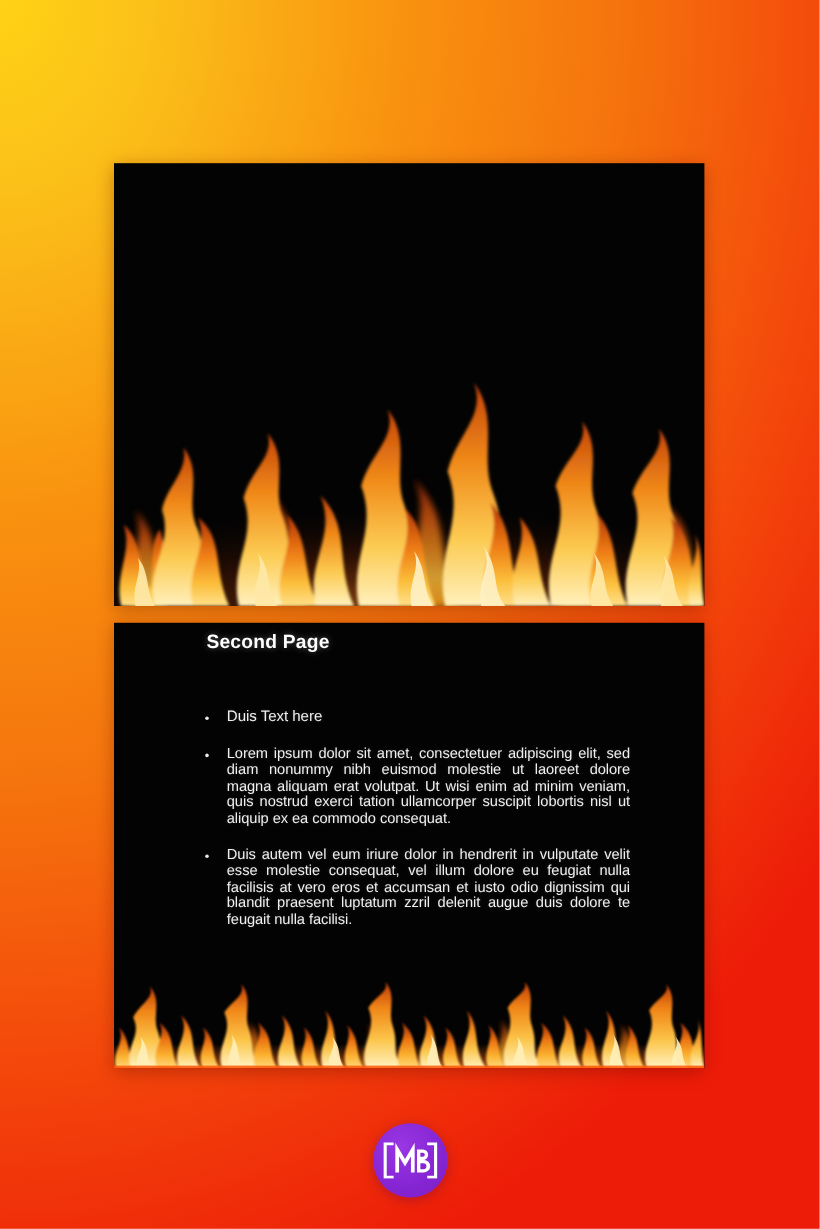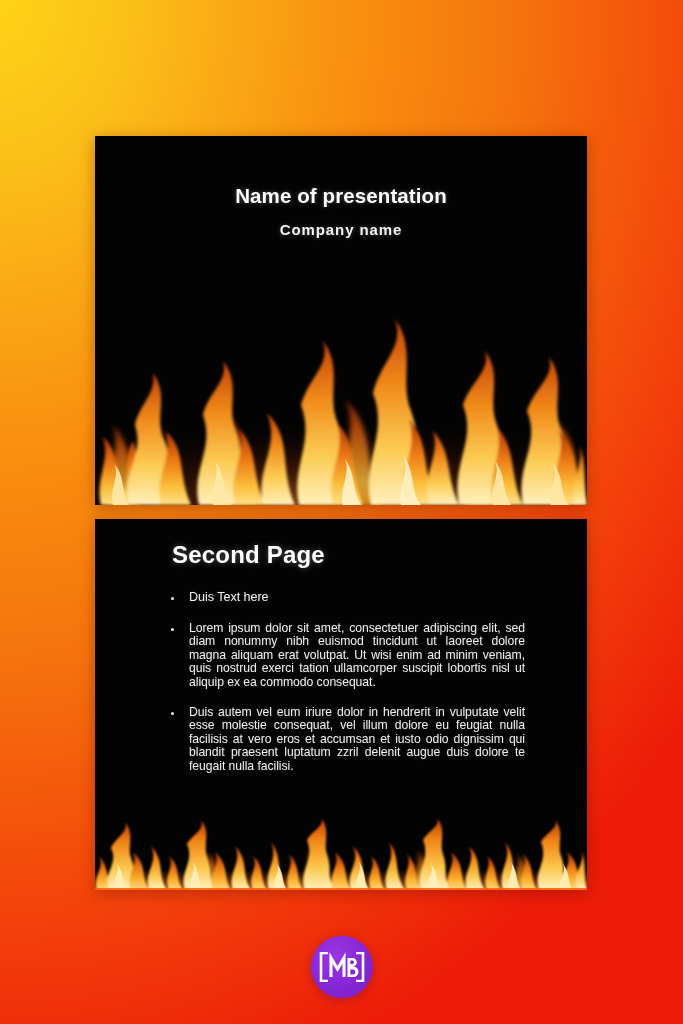--- a/index.html
+++ b/index.html
@@ -29,22 +29,22 @@
     letter-spacing:.1px; text-shadow:0 0 5px rgba(255,255,255,.30);
   }
   .pres-company {
     color:#f2f2f2; font-size:15px; font-weight:bold;
     margin-top:13px; letter-spacing:.9px;
     text-shadow:0 0 5px rgba(255,255,255,.25);
   }
 
   
   .sec-head {
-    position:absolute; top:22px; left:77px; z-index:4;
-    color:#ffffff; font-size:24px; font-weight:bold; letter-spacing:.2px;
+    position:absolute; top:8px; left:77px; z-index:4;
+    color:#ffffff; font-size:16px; font-weight:bold; letter-spacing:.2px;
     text-shadow:0 0 6px rgba(255,255,255,.32);
   }
   .bullets { position:absolute; top:72px; left:72px; width:358px; z-index:4; }
   .bullet { position:relative; padding-left:22px; margin-bottom:16px; }
   .bullet .dot {
     position:absolute; left:4px; top:6px;
     width:3.4px; height:3.4px; border-radius:50%; background:#e9e9e9;
   }
   .bullet .txt {
     display:block; color:#efefef; font-size:12.2px; line-height:13.6px;
@@ -68,24 +68,20 @@
     display:flex; align-items:center; justify-content:center;
     box-shadow:0 2px 10px rgba(80,0,90,.35);
   }
   #logo svg { display:block; }
 </style>
 </head>
 <body>
 
 <div class="slide" id="slide-title">
 
-  <div class="title-block">
-    <div class="pres-title">Name of presentation</div>
-    <div class="pres-company">Company name</div>
-  </div>
 
   <svg class="flame-layer" id="flames-tall" viewBox="0 0 492 240" preserveAspectRatio="none">
     <defs>
       <linearGradient id="fg1" x1="0" y1="1" x2="0" y2="0">
         <stop offset="0" stop-color="#F6A11A"></stop>
         <stop offset="0.22" stop-color="#FBC341"></stop>
         <stop offset="0.45" stop-color="#F59220"></stop>
         <stop offset="0.72" stop-color="#E15A10"></stop>
         <stop offset="1" stop-color="#9C2A06"></stop>
       </linearGradient>
@@ -171,21 +167,21 @@
 
   <div class="sec-head">Second Page</div>
 
   <div class="bullets">
     <div class="bullet first">
       <span class="dot"></span>
       <span class="txt">Duis Text here</span>
     </div>
     <div class="bullet">
       <span class="dot"></span>
-      <span class="txt">Lorem ipsum dolor sit amet, consectetuer adipiscing elit, sed diam nonummy nibh euismod tincidunt ut laoreet dolore magna aliquam erat volutpat. Ut wisi enim ad minim veniam, quis nostrud exerci tation ullamcorper suscipit lobortis nisl ut aliquip ex ea commodo consequat.</span>
+      <span class="txt">Lorem ipsum dolor sit amet, consectetuer adipiscing elit, sed diam nonummy nibh euismod molestie ut laoreet dolore magna aliquam erat volutpat. Ut wisi enim ad minim veniam, quis nostrud exerci tation ullamcorper suscipit lobortis nisl ut aliquip ex ea commodo consequat.</span>
     </div>
     <div class="bullet para2">
       <span class="dot"></span>
       <span class="txt">Duis autem vel eum iriure dolor in hendrerit in vulputate velit esse molestie consequat, vel illum dolore eu feugiat nulla facilisis at vero eros et accumsan et iusto odio dignissim qui blandit praesent luptatum zzril delenit augue duis dolore te feugait nulla facilisi.</span>
     </div>
   </div>
 
   <svg class="flame-layer" id="flames-strip" viewBox="0 0 492 72" preserveAspectRatio="none">
     <defs>
       <linearGradient id="sg1" x1="0" y1="1" x2="0" y2="0">

